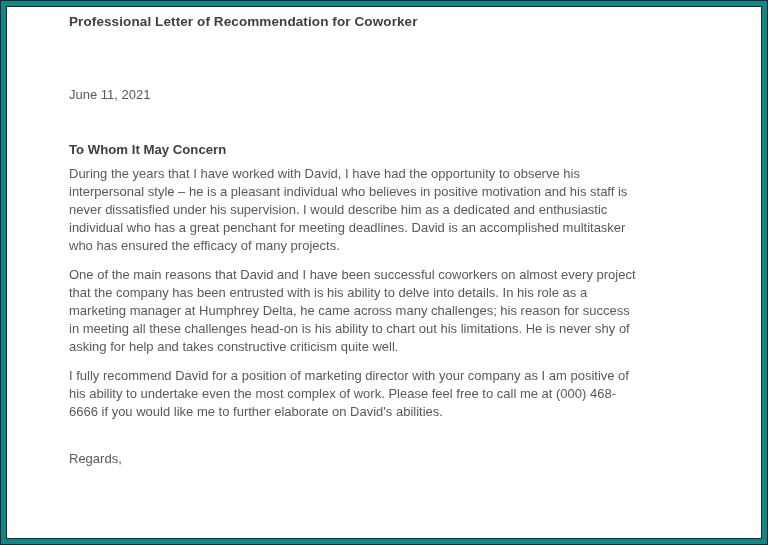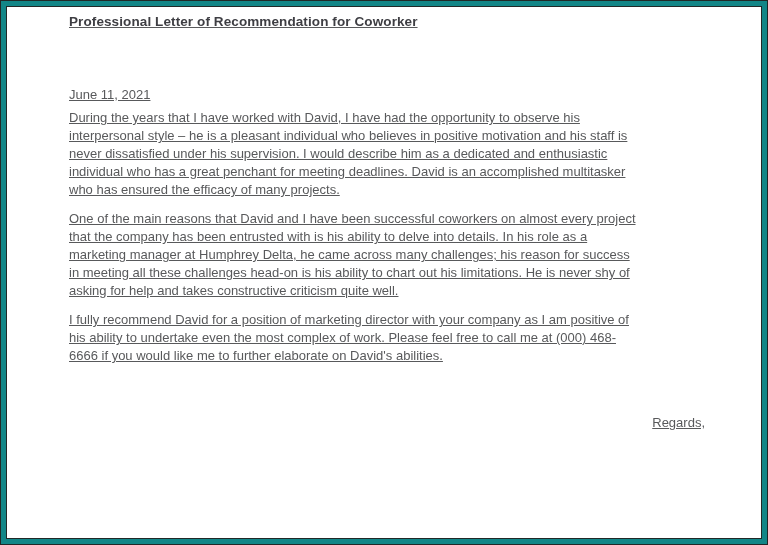--- a/index.html
+++ b/index.html
@@ -27,21 +27,20 @@
   .sheet {
     width: 100%;
     height: 100%;
     box-sizing: border-box;
     border: 1px solid var(--border-dark, #212827);
     background: var(--background, #ffffff);
     overflow: hidden;
     padding: 6px 56px 15px 62px;
     color: var(--body-text, #58595b);
     font-size: 13px;
-    text-decoration: underline;
   }
 
   .letter-title {
     margin: 0;
     font-size: 13.5px;
     font-weight: bold;
     line-height: 17px;
     color: var(--heading-text, #3e3e43);
     letter-spacing: 0.1px;
   }
@@ -60,37 +59,37 @@
     color: var(--heading-text, #3e3e43);
   }
 
   .letter-body p {
     margin: 6px 0 11px;
     line-height: 18px;
     white-space: pre;
   }
 
   .letter-closing {
-    margin: 49px 0 0;
+    margin: 29px 0 0;
     line-height: 18px;
     white-space: pre;
-    text-align: right;
   }
 </style>
 </head>
 <body>
 
 <div class="page">
   <div class="frame-teal">
     <div class="sheet">
 
       <h1 class="letter-title">Professional Letter of Recommendation for Coworker</h1>
 
       <p class="letter-date">June 11, 2021</p>
 
+      <h2 class="letter-salutation">To Whom It May Concern</h2>
 
       <div class="letter-body">
           <p>During the years that I have worked with David, I have had the opportunity to observe his
 interpersonal style – he is a pleasant individual who believes in positive motivation and his staff is
 never dissatisfied under his supervision. I would describe him as a dedicated and enthusiastic
 individual who has a great penchant for meeting deadlines. David is an accomplished multitasker
 who has ensured the efficacy of many projects.</p>
           <p>One of the main reasons that David and I have been successful coworkers on almost every project
 that the company has been entrusted with is his ability to delve into details. In his role as a
 marketing manager at Humphrey Delta, he came across many challenges; his reason for success

